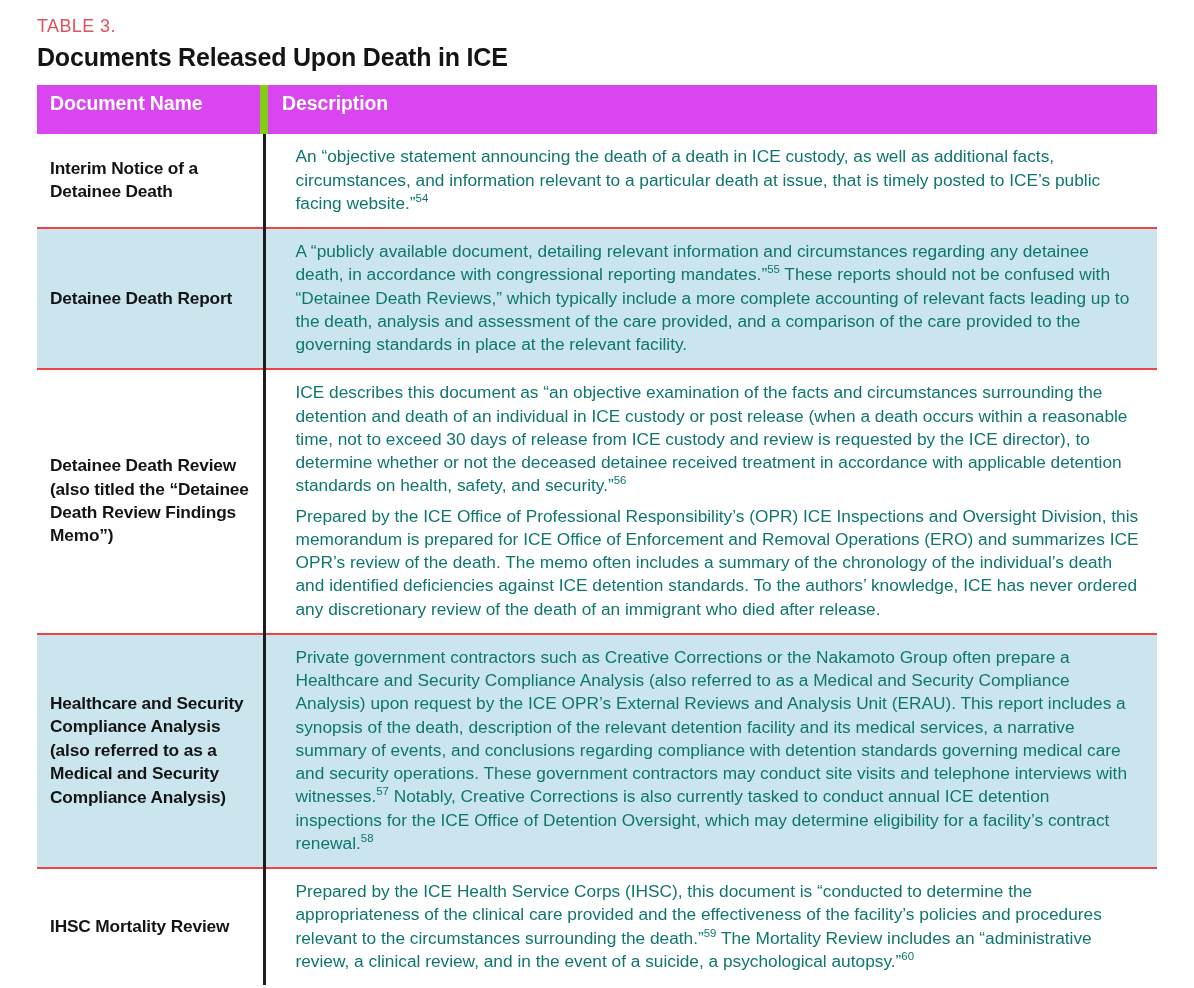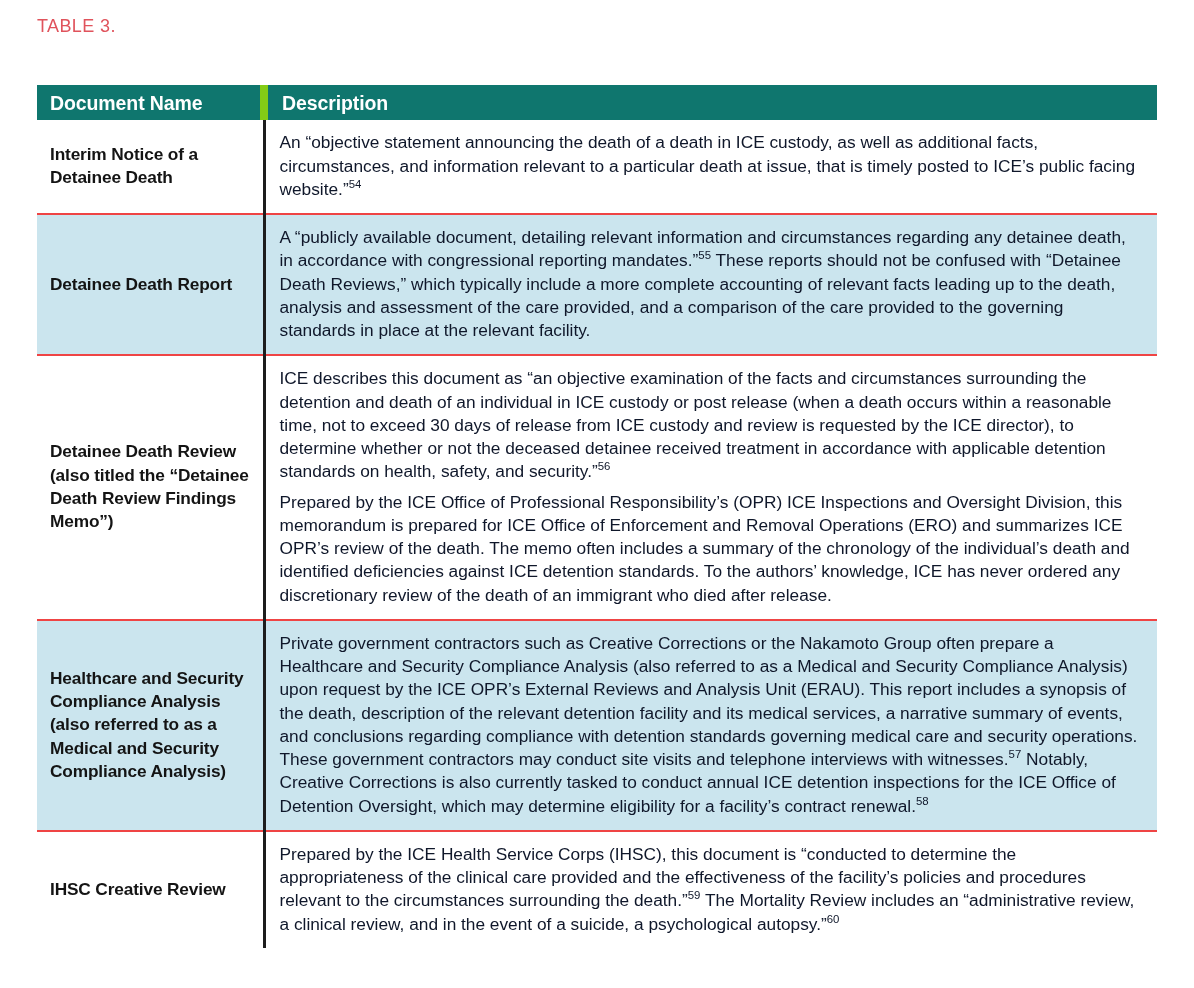--- a/index.html
+++ b/index.html
@@ -51,26 +51,26 @@
     top: 85px;
     width: 1120px;
     border-collapse: collapse;
     table-layout: fixed;
   }
 
   table.doc-table col.col-name { width: 227px; }
   table.doc-table col.col-desc { width: 893px; }
 
   thead th {
-    background: #0f766e;
+    background: #d946ef;
     color: #ffffff;
     font-size: 19.5px;
     font-weight: bold;
     text-align: left;
-    padding: 6px 12px 5px 12px;
+    padding: 6px 12px 19px 12px;
     letter-spacing: -0.1px;
     line-height: 1.25;
   }
   thead th.th-name { padding-left: 13px; }
   thead th.th-desc {
     border-left: 8px solid #84cc16;
     padding-left: 14px;
   }
 
   tbody td {
@@ -85,24 +85,24 @@
   tbody td.cell-name {
     font-weight: bold;
     font-size: 17.3px;
     line-height: 1.35;
     letter-spacing: -0.15px;
     color: #141414;
     padding-right: 10px;
   }
   tbody td.cell-desc {
     border-left: 3px solid #1d1d1d;
-    padding-left: 14px;
+    padding-left: 30px;
     padding-right: 18px;
     vertical-align: top;
-    color: #0f172a;
+    color: #0f766e;
   }
 
   tbody tr.shaded td { background: #cbe5ee; }
   tbody tr.plain td { background: #ffffff; }
 
   tbody tr.shaded td.cell-desc,
   tbody tr.plain td.cell-desc { vertical-align: top; }
 
   .desc-p { margin: 0; }
   .desc-p + .desc-p { margin-top: 7px; }
@@ -112,20 +112,21 @@
     vertical-align: super;
     line-height: 0;
   }
 </style>
 </head>
 <body>
 
 <div class="page">
 
   <div class="table-label">TABLE 3.</div>
+  <div class="table-title">Documents Released Upon Death in ICE</div>
 
   <table class="doc-table">
     <colgroup>
       <col class="col-name">
       <col class="col-desc">
     </colgroup>
     <thead>
       <tr>
         <th class="th-name">Document Name</th>
         <th class="th-desc">Description</th>
@@ -151,21 +152,21 @@
             <p class="desc-p">Prepared by the ICE Office of Professional Responsibility’s (OPR) ICE Inspections and Oversight Division, this memorandum is prepared for ICE Office of Enforcement and Removal Operations (ERO) and summarizes ICE OPR’s review of the death. The memo often includes a summary of the chronology of the individual’s death and identified deficiencies against ICE detention standards. To the authors’ knowledge, ICE has never ordered any discretionary review of the death of an immigrant who died after release.</p>
           </td>
         </tr>
         <tr class="shaded">
           <td class="cell-name">Healthcare and Security Compliance Analysis (also referred to as a Medical and Security Compliance Analysis)</td>
           <td class="cell-desc">
             <p class="desc-p">Private government contractors such as Creative Corrections or the Nakamoto Group often prepare a Healthcare and Security Compliance Analysis (also referred to as a Medical and Security Compliance Analysis) upon request by the ICE OPR’s External Reviews and Analysis Unit (ERAU). This report includes a synopsis of the death, description of the relevant detention facility and its medical services, a narrative summary of events, and conclusions regarding compliance with detention standards governing medical care and security operations. These government contractors may conduct site visits and telephone interviews with witnesses.<sup>57</sup> Notably, Creative Corrections is also currently tasked to conduct annual ICE detention inspections for the ICE Office of Detention Oversight, which may determine eligibility for a facility’s contract renewal.<sup>58</sup></p>
           </td>
         </tr>
         <tr class="plain">
-          <td class="cell-name">IHSC Creative Review</td>
+          <td class="cell-name">IHSC Mortality Review</td>
           <td class="cell-desc">
             <p class="desc-p">Prepared by the ICE Health Service Corps (IHSC), this document is “conducted to determine the appropriateness of the clinical care provided and the effectiveness of the facility’s policies and procedures relevant to the circumstances surrounding the death.”<sup>59</sup> The Mortality Review includes an “administrative review, a clinical review, and in the event of a suicide, a psychological autopsy.”<sup>60</sup></p>
           </td>
         </tr>
       </tbody>
   </table>
 
 </div>
 
 </body></html>

